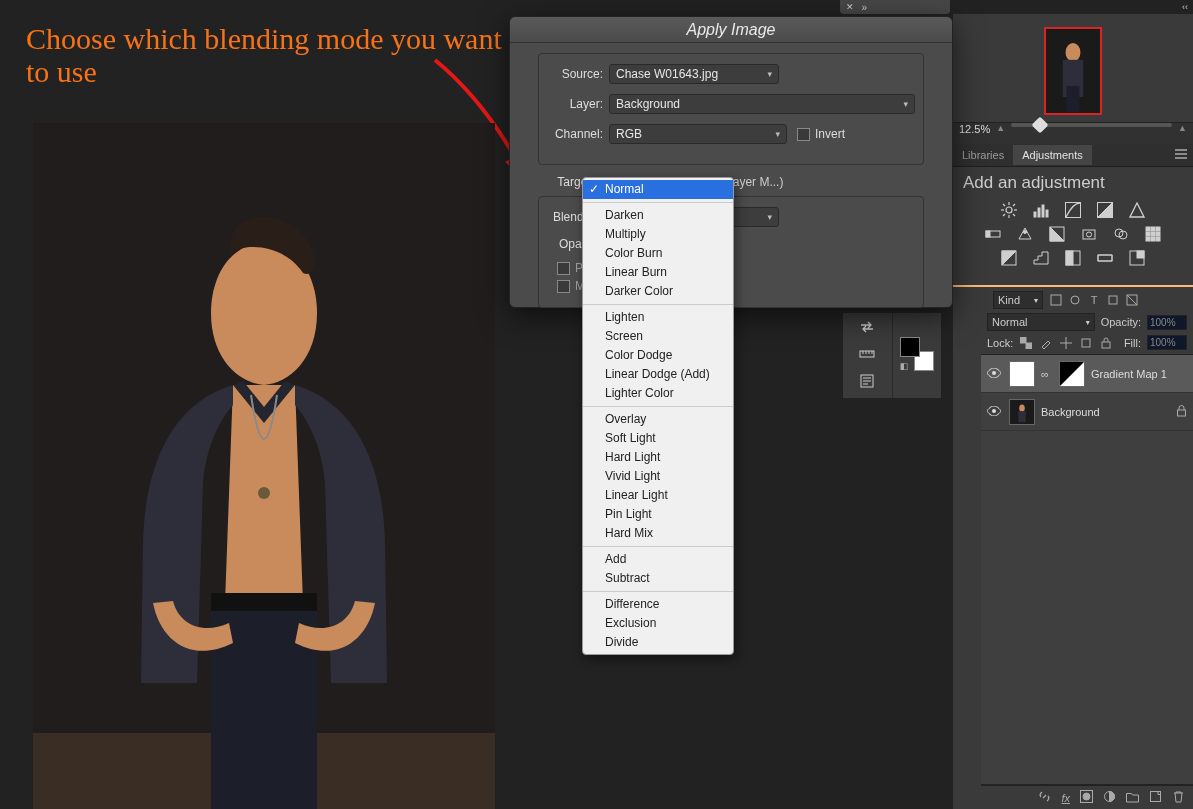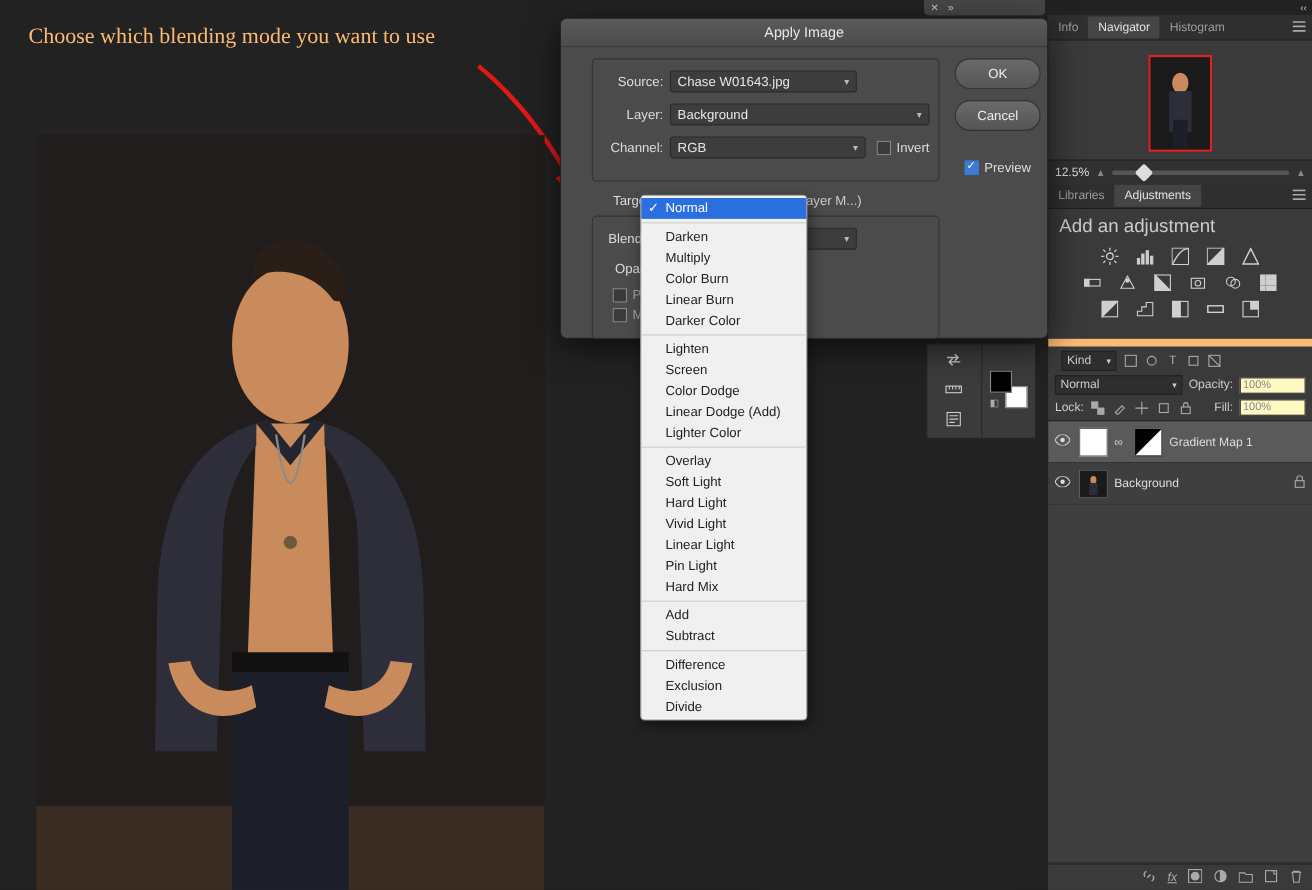--- a/index.html
+++ b/index.html
@@ -20,22 +20,22 @@
     left: 33px; top: 123px;
     width: 462px; height: 686px;
     background: #1e1a1a;
   }
   .canvas-area svg { width:100%; height:100%; display:block; }
 
   
   .annotation {
     position:absolute;
     left: 26px; top: 22px;
-    color: #fdba74;
-    font-size: 20px;
+    color: #f97316;
+    font-size: 30px;
     font-family: Georgia, serif;
     line-height: 1.1;
     width: 480px;
   }
   .arrow {
     position:absolute;
     left: 430px; top: 55px;
     width: 120px; height: 140px;
   }
 
@@ -106,21 +106,21 @@
   .nav-thumb {
     width:58px; height:88px;
     border:2px solid #dd2222;
     background:#1a1a1a;
   }
   .nav-thumb svg { width:100%; height:100%; }
   .nav-zoom {
     height:22px;
     background:#313131;
     border-top:1px solid #222;
-    display:flex; align-items:center;
+    display:flex; 
     padding:0 6px;
     gap:6px;
     font-size:11px;
     color:#ddd;
   }
   .nav-zoom .tri { color:#888; font-size:9px;}
   .nav-zoom .slider {
     flex:1; height:4px; background:#555; position:relative; border-radius:2px;
   }
   .nav-zoom .slider .knob {
@@ -141,40 +141,41 @@
     width:18px; height:18px; display:flex; justify-content:center; align-items:center;
     color:#cfcfcf; font-size:14px;
   }
   .adj-row svg { width:16px; height:16px; fill:#cfcfcf; stroke:#cfcfcf; }
 
   
   .layers-body {
     flex:1;
     background:#3a3a3a;
     display:flex; flex-direction:column;
-    border-top:7px solid #fdba74;
+    border-top:2px solid #fdba74;
     min-height:0;
+    padding-left:28px;
   }
   .layers-controls {
     padding:4px 6px;
     display:flex; flex-direction:column;
     gap:4px;
     font-size:11px;
     color:#ccc;
   }
   .layers-controls .row { display:flex; align-items:center; gap:6px;}
   .lc-dropdown {
     flex:1;
     background:#2e2e2e; border:1px solid #222;
     padding:2px 4px; color:#ccc;
     display:flex; justify-content:space-between; align-items:center;
     font-size:11px;
   }
   .lc-field {
-    width:60px; background:#fef9c3; border:1px solid #222;
+    width:40px; background:#0f172a; border:1px solid #222;
     padding:1px 2px; color:#888; font-size:10px;
   }
   .lc-icons { display:flex; gap:5px;}
   .lc-icons span, .lc-lockicons span { width:14px; height:14px; display:inline-flex; justify-content:center; align-items:center; color:#aaa;}
   .lc-icons svg, .lc-lockicons svg { width:12px; height:12px; fill:#aaa; stroke:#aaa;}
   .lc-lockicons { display:flex; gap:6px; }
 
   .layer-stack {
     flex:1;
     background:#3f3f3f;
@@ -222,23 +223,24 @@
     border:1px solid #222;
     border-radius:6px;
     box-shadow: 0 8px 30px rgba(0,0,0,0.6);
     color:#ddd;
     font-size:12px;
   }
   .dialog-title {
     height:26px;
     border-bottom:1px solid #333;
     display:flex; justify-content:center; align-items:center;
-    font-size:13px; color:#e8e8e8;
+    font-size:16px; color:#e8e8e8;
     background:linear-gradient(#5a5a5a,#4b4b4b);
     border-radius:6px 6px 0 0;
+    font-style:italic;
   }
   .dialog-content {
     display:flex;
     padding:10px 28px;
     gap:14px;
   }
   .dialog-left { flex:1; }
   .dialog-right {
     width:84px;
     display:flex; flex-direction:column;
@@ -389,30 +391,20 @@
 </div>
 
 <div class="top-tab-strip">
   <span class="x">✕</span>
   <span>»</span>
 </div>
 <div class="top-chevrons">‹‹</div>
 
 <div class="right-panels">
 
-  <div class="panel-tabbar">
-    <div class="tab">Info</div>
-    <div class="tab active">Navigator</div>
-    <div class="tab">Histogram</div>
-    <div class="menu-icon">
-      <svg viewBox="0 0 12 10">
-          <path d="M0 1h12M0 5h12M0 9h12" stroke="#aaa" stroke-width="1.5"></path>
-        </svg>
-    </div>
-  </div>
   <div class="navigator-body">
     <div class="nav-thumb-wrap">
       <div class="nav-thumb">
         <svg viewBox="0 0 58 88">
             <rect width="58" height="88" fill="#1a1a1a"></rect>
             <ellipse cx="29" cy="24" rx="8" ry="10" fill="#c98b5b"></ellipse>
             <rect x="18" y="32" width="22" height="40" fill="#2e2e3b"></rect>
             <rect x="22" y="60" width="14" height="28" fill="#1c1f2a"></rect>
           </svg>
       </div>
@@ -778,33 +770,20 @@
         </div>
         <div class="dlg-check-row">
           <div class="dlg-check">
             <span class="box"></span>
               <label>Mask...</label>
           </div>
         </div>
       </div>
     </div>
 
-    <div class="dialog-right">
-      <div class="dlg-button">
-          <span>OK</span>
-        </div>
-      <div class="dlg-button">
-          <span>Cancel</span>
-        </div>
-      <div style="height:6px"></div>
-      <div class="dlg-check">
-        <span class="box checked"></span>
-          <span>Preview</span>
-      </div>
-    </div>
   </div>
 </div>
 
 <div class="dropdown-menu" id="blend-menu">
     <div class="item selected">Normal</div>
     <hr>
     <div class="item">Darken</div>
     <div class="item">Multiply</div>
     <div class="item">Color Burn</div>
     <div class="item">Linear Burn</div>

